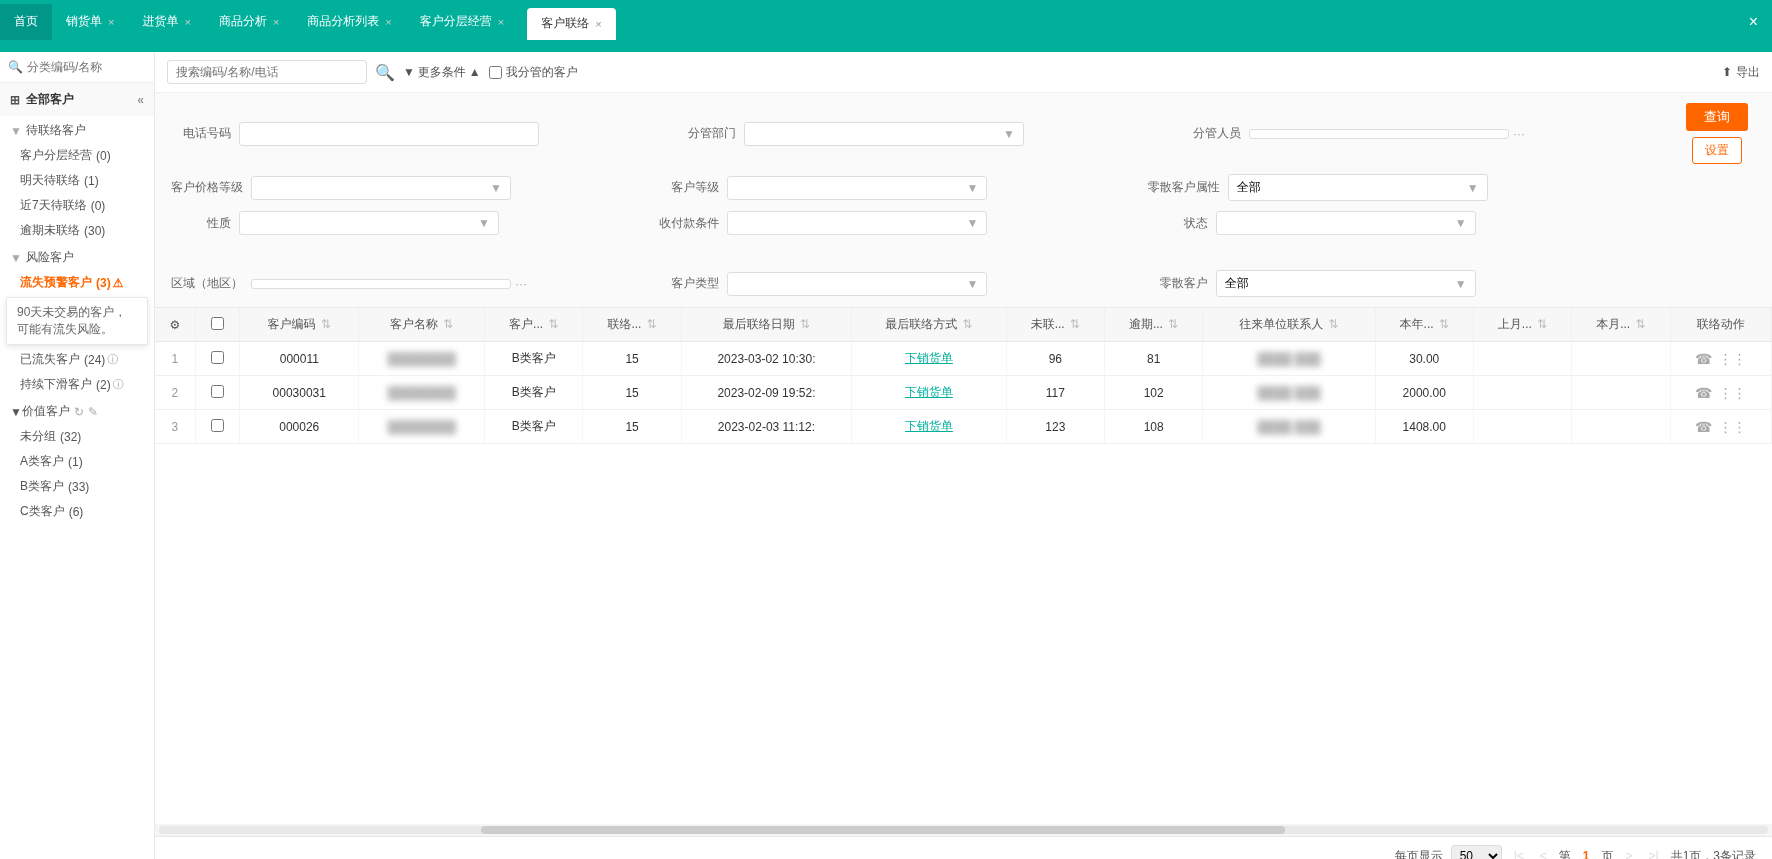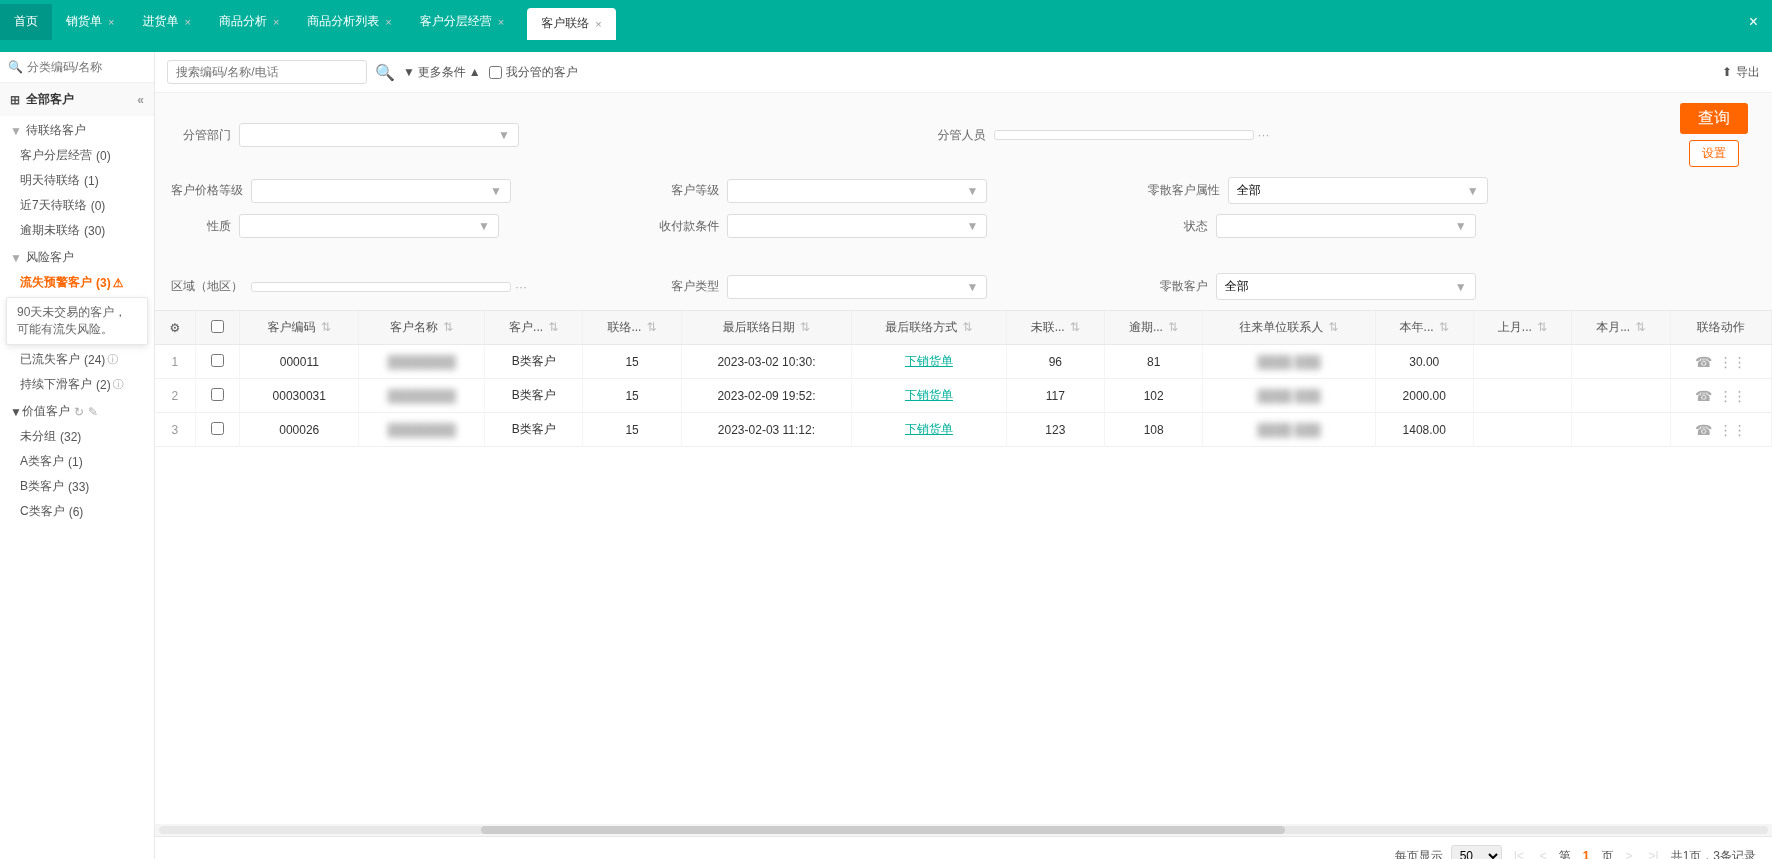--- a/index.html
+++ b/index.html
@@ -225,21 +225,21 @@
     .filter-select .chevron { color: #aaa; }
     .filter-more-dots { color: #aaa; cursor: pointer; margin-left: 4px; }
 
     .query-btn {
       background: #ff6600;
       color: #fff;
       border: none;
       border-radius: 3px;
       padding: 5px 18px;
       cursor: pointer;
-      font-size: 16px;
+      font-size: 13px;
       white-space: nowrap;
     }
     .settings-btn {
       background: #fff;
       color: #ff6600;
       border: 1px solid #ff6600;
       border-radius: 3px;
       padding: 4px 12px;
       cursor: pointer;
       font-size: 12px;
@@ -469,20 +469,24 @@
       </label>
       <div class="export-btn">
         <span>⬆</span>
         <span>导出</span>
       </div>
     </div>
 
     <div class="extended-filter">
 
       <div class="filter-row">
+        <div class="filter-field">
+          <span class="filter-label">电话号码</span>
+          <input class="filter-input" type="text" style="max-width: 300px;">
+        </div>
         <div class="filter-field">
           <span class="filter-label">分管部门</span>
           <div class="filter-select" style="max-width:280px;">
             <span></span>
             <span class="chevron">▼</span>
           </div>
         </div>
         <div class="filter-field">
           <span class="filter-label">分管人员</span>
           <div class="filter-select" style="max-width:260px;">

